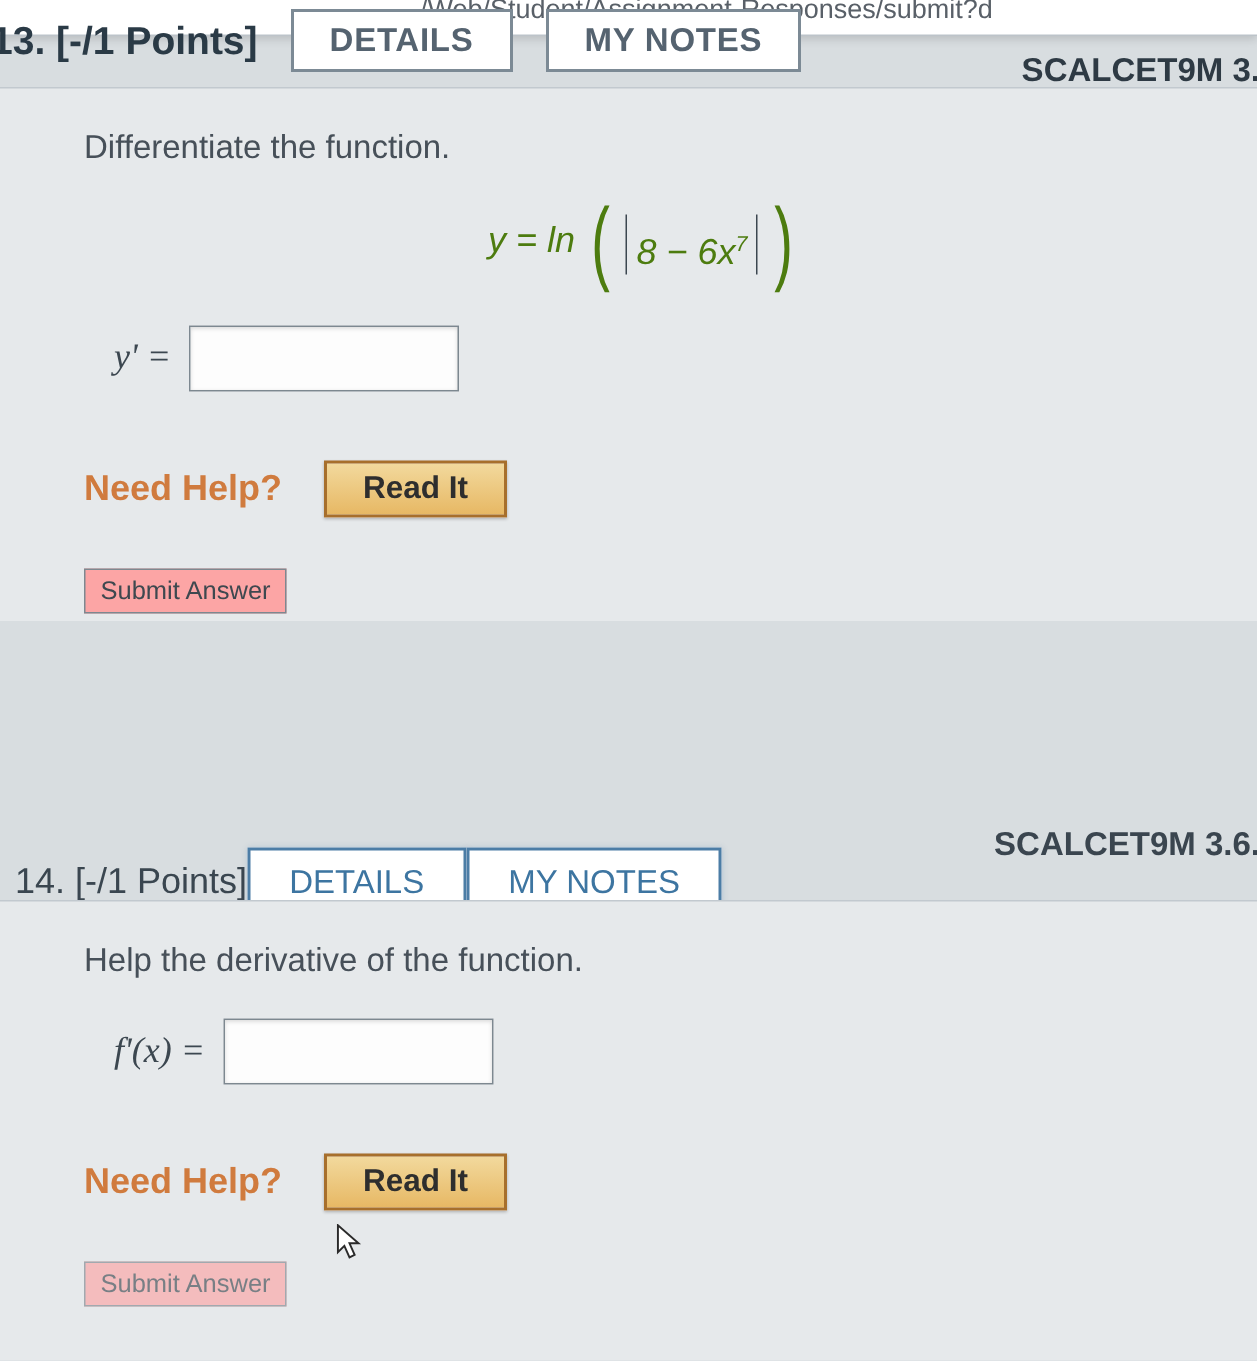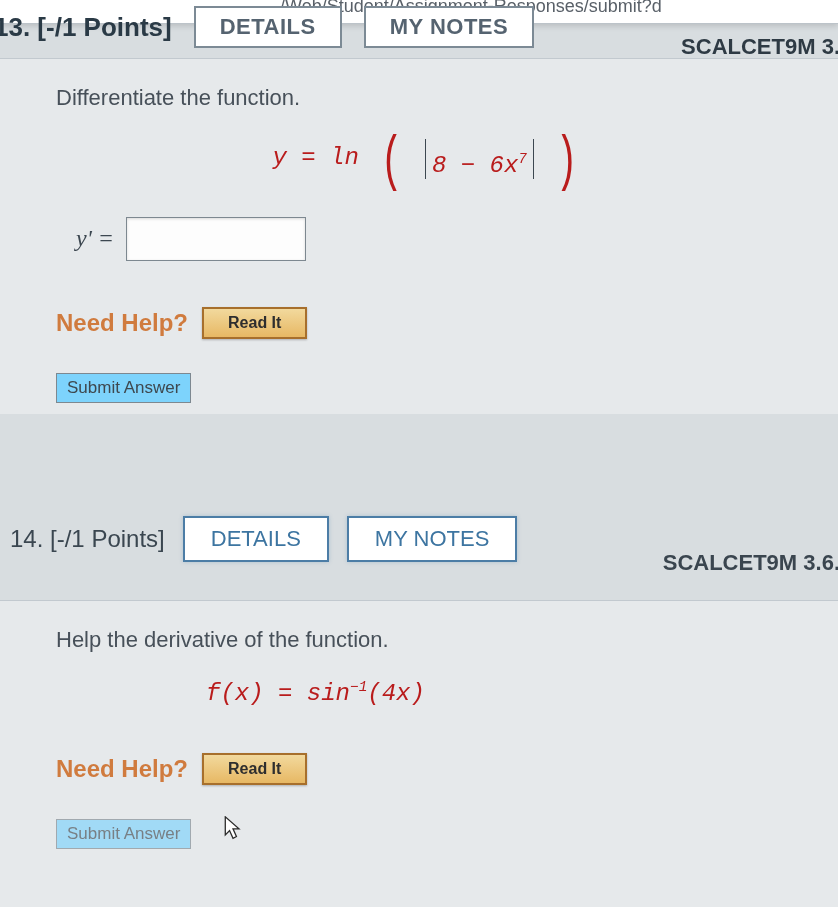--- a/index.html
+++ b/index.html
@@ -52,22 +52,22 @@
   }
   .question-panel {
     background: #e6e9eb;
     border-top: 1px solid #c2c9cf;
     position: absolute;
     left: 0; right: 0;
   }
   .q13 { top: 58px; height: 356px; padding: 26px 36px 36px 56px; }
   .q14-header {
     position: absolute;
-    top: 516px; left: 10px;
-    display: flex; align-items: center; gap: 18px;
+    top: 565px; left: 10px;
+    display: flex; align-items: center; 
   }
   .q14-header .qnum2 { font-size: 24px; color: #3a4650; }
   .q14-header .tab2 {
     border: 2px solid #4c7da6;
     background: #fff;
     color: #3d75a1;
     font-size: 22px;
     padding: 8px 26px;
     box-shadow: 0 0 4px rgba(76,125,166,0.3);
   }
@@ -75,58 +75,58 @@
     position: absolute;
     top: 550px; right: -2px;
     font-size: 22px; font-weight: 600;
     color: #3a454f;
   }
   .q14 { top: 600px; height: 320px; padding: 26px 36px 20px 56px; }
   .prompt { font-size: 22px; color: #475059; margin-bottom: 26px; }
   .equation-row {
     text-align: center;
     font-size: 24px;
-    color: #b91c1c;
+    color: #4d7c0f;
     margin: 10px 0 30px;
     font-style: italic;
-    font-family: Liberation Mono, monospace;
+    font-family: Liberation Sans, sans-serif;
   }
   .paren {
     display: inline-block;
     font-size: 62px;
     line-height: 0.8;
     vertical-align: -14px;
     font-style: normal;
     transform: scaleX(0.6);
   }
   .abs { display:inline-block; border-left:1.5px solid #3c4750; border-right:1.5px solid #3c4750; padding:0 6px; height:40px; line-height:40px; vertical-align:-8px;}
   sup { font-size: 0.6em; vertical-align: super;}
   .answer-row { display:flex; align-items:center; gap:12px; margin-left:20px; }
   .answer-label { font-size: 24px; font-style: italic; font-family: Georgia, serif; color:#3c4750;}
   .answer-box {
     width: 180px; height: 44px;
     border: 1.5px solid #7d8890;
     background:#fdfdfd;
     box-shadow: inset 0 1px 3px rgba(0,0,0,0.15);
   }
-  .need-help-row { margin-top: 46px; display:flex; align-items:center; gap:14px;}
+  .need-help-row { margin-top: 46px; display:flex; align-items:center; gap:28px;}
   .need-help { color:#d07b3e; font-size:24px; font-weight:600;}
   .help-btn {
     border: 2px solid #a76f2c;
     background: linear-gradient(#f2d99d,#e7b864);
-    font-size:16px; font-weight:700;
+    font-size:21px; font-weight:700;
     padding: 5px 24px;
     color:#2e2e2e;
     box-shadow: 0 1px 2px rgba(0,0,0,0.25);
     text-align: center;
   }
   .submit-btn {
     margin-top: 34px;
     border: 1.5px solid #7d8890;
-    background:#7dd3fc;
+    background:#fca5a5;
     font-size:17px;
     padding:4px 10px;
     color:#3e484f;
     display:inline-block;
   }
   .cursor {
     position:absolute;
     top:816px; left:224px;
     width:18px; height:24px;
     pointer-events:none;
@@ -174,24 +174,25 @@
 <div class="q14-header">
   <span class="qnum2">14. [-/1 Points]</span>
   <button class="tab2">DETAILS</button>
   <button class="tab2">MY NOTES</button>
 </div>
 <div class="scalc14">SCALCET9M 3.6.</div>
 
 <div class="question-panel q14">
   <div class="prompt">Help the derivative of the function.</div>
 
-  <div class="equation-row" style="text-align:left; margin-left:150px;">
-    <span>f(x) = sin</span><sup>−1</sup><span>(4x)</span>
-  </div>
-
+
+  <div class="answer-row">
+    <span class="answer-label">f'(x) =</span>
+    <input class="answer-box" type="text" style="">
+  </div>
 
   <div class="need-help-row">
     <span class="need-help">Need Help?</span>
     <button class="help-btn">Read It</button>
   </div>
 
   <button class="submit-btn" style="opacity:0.65">Submit Answer</button>
 </div>
 
 <svg class="cursor" viewBox="0 0 20 28">

